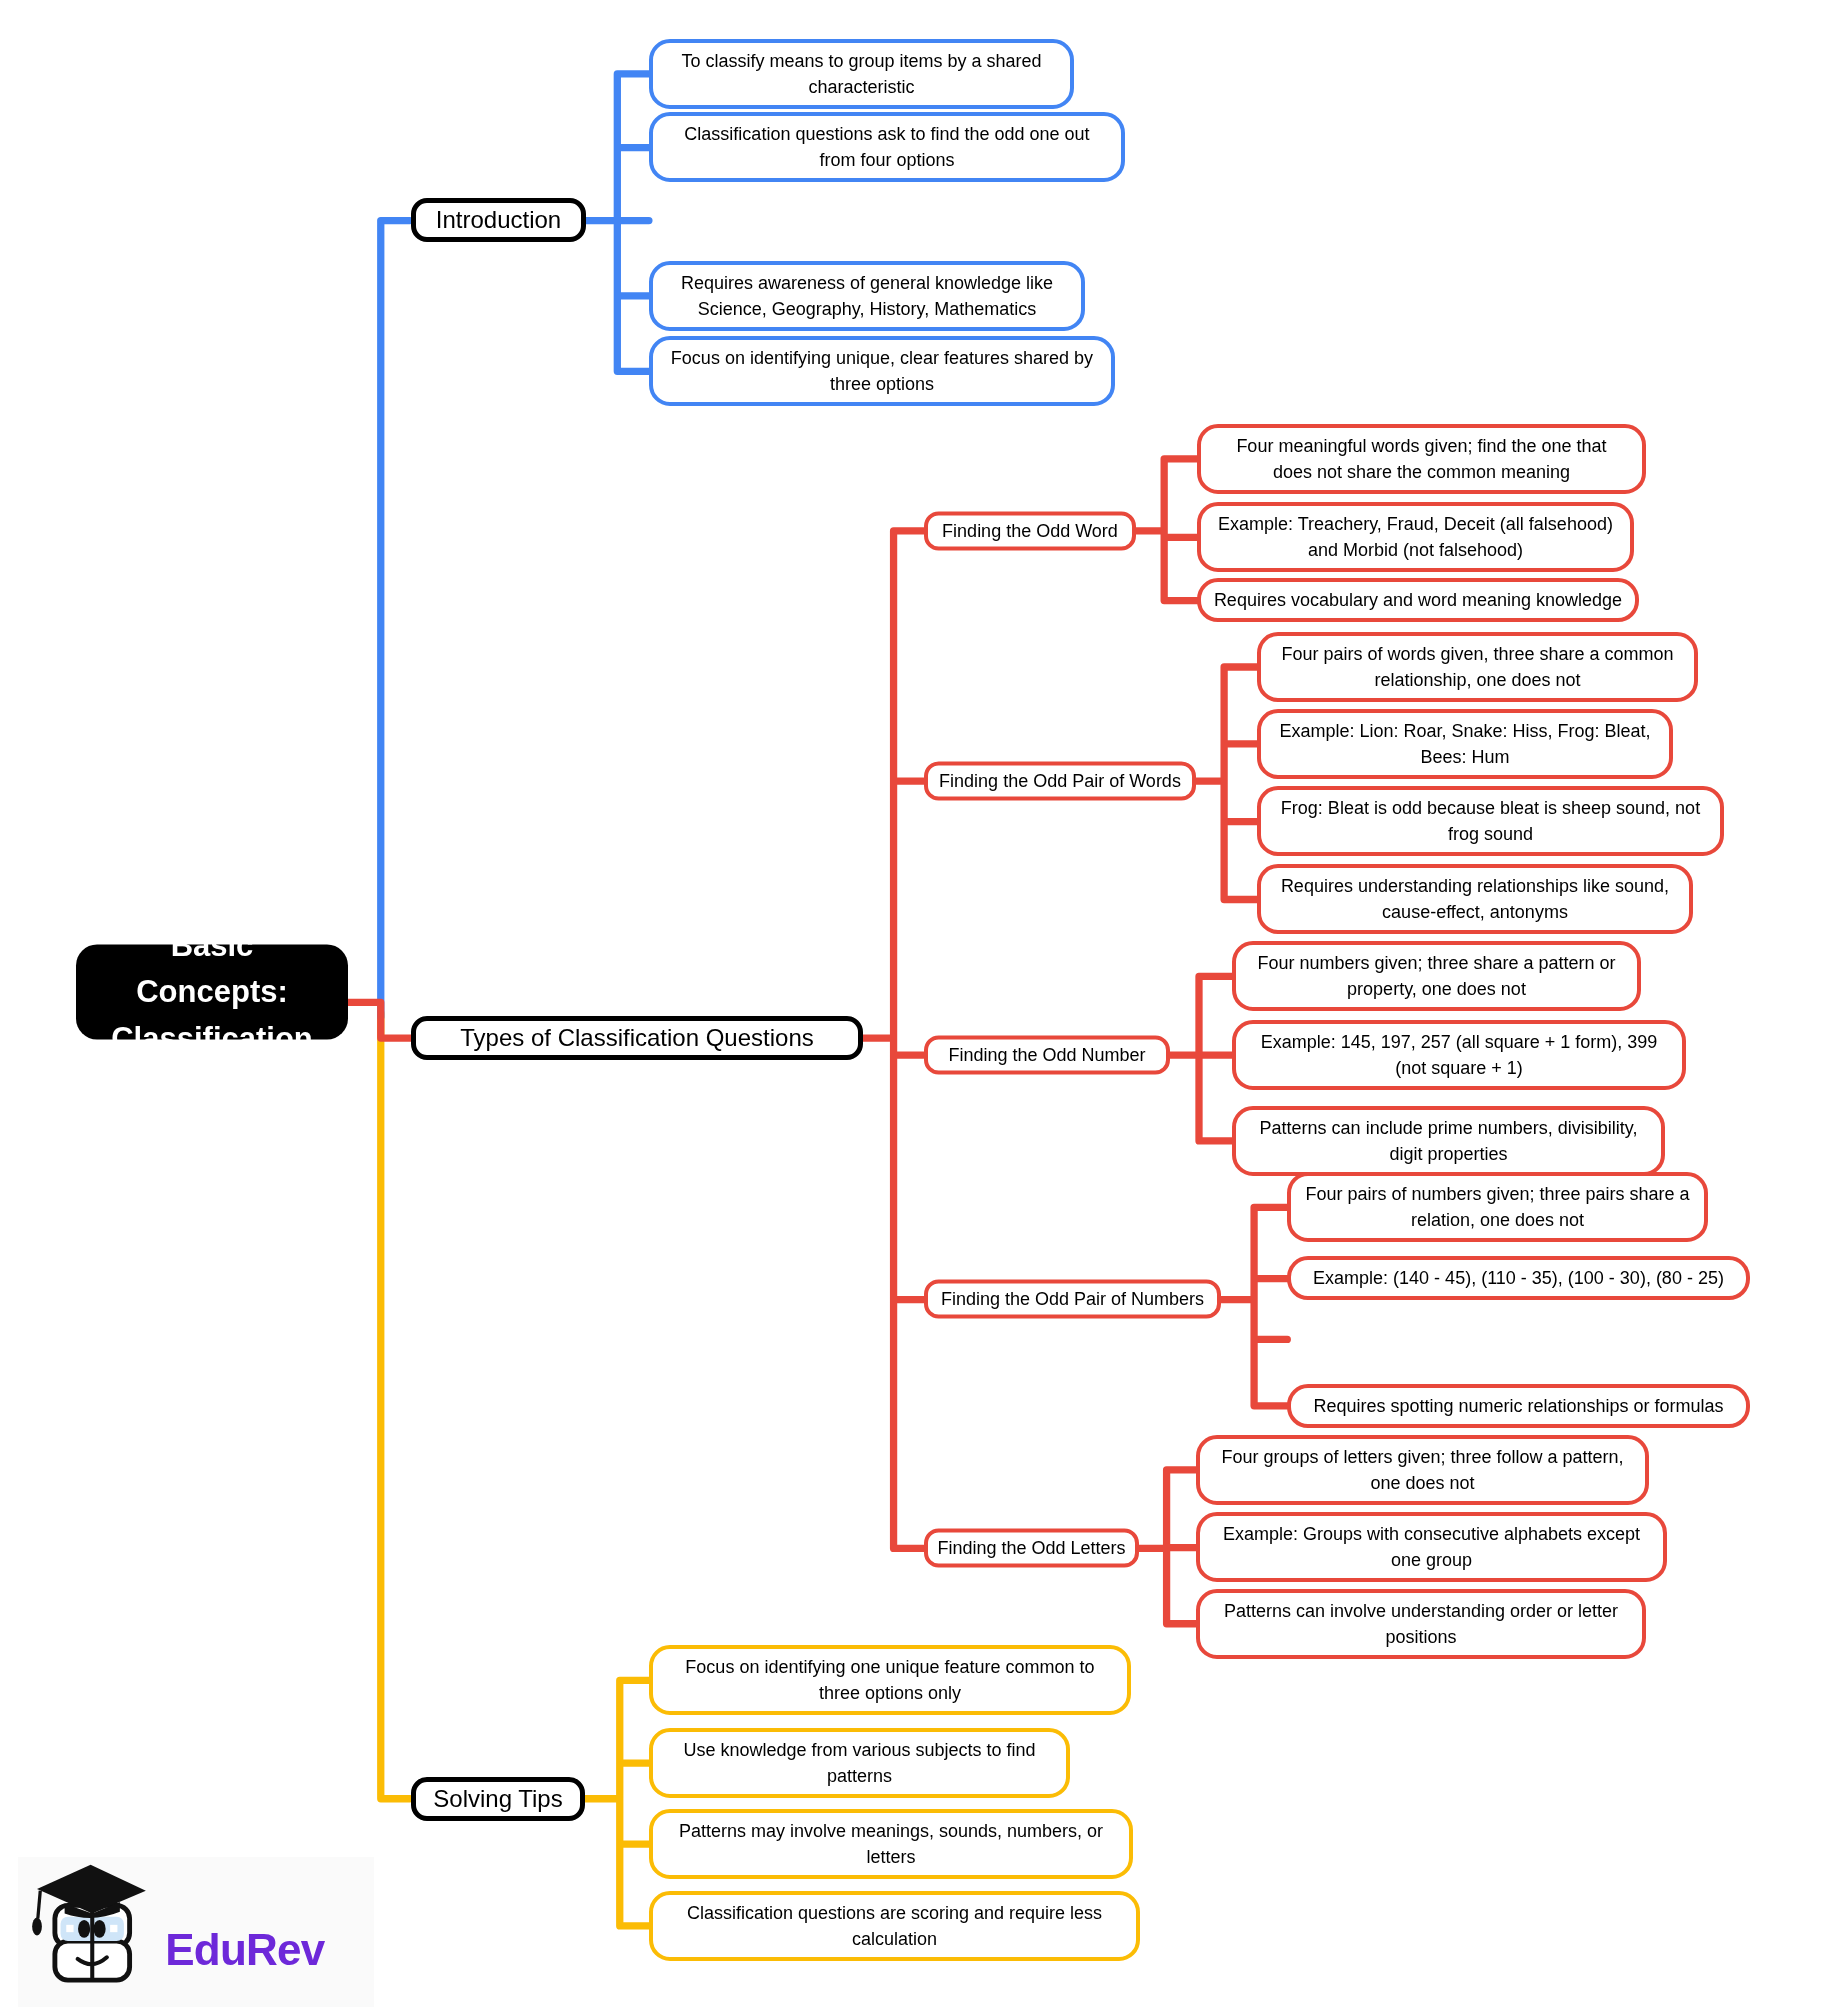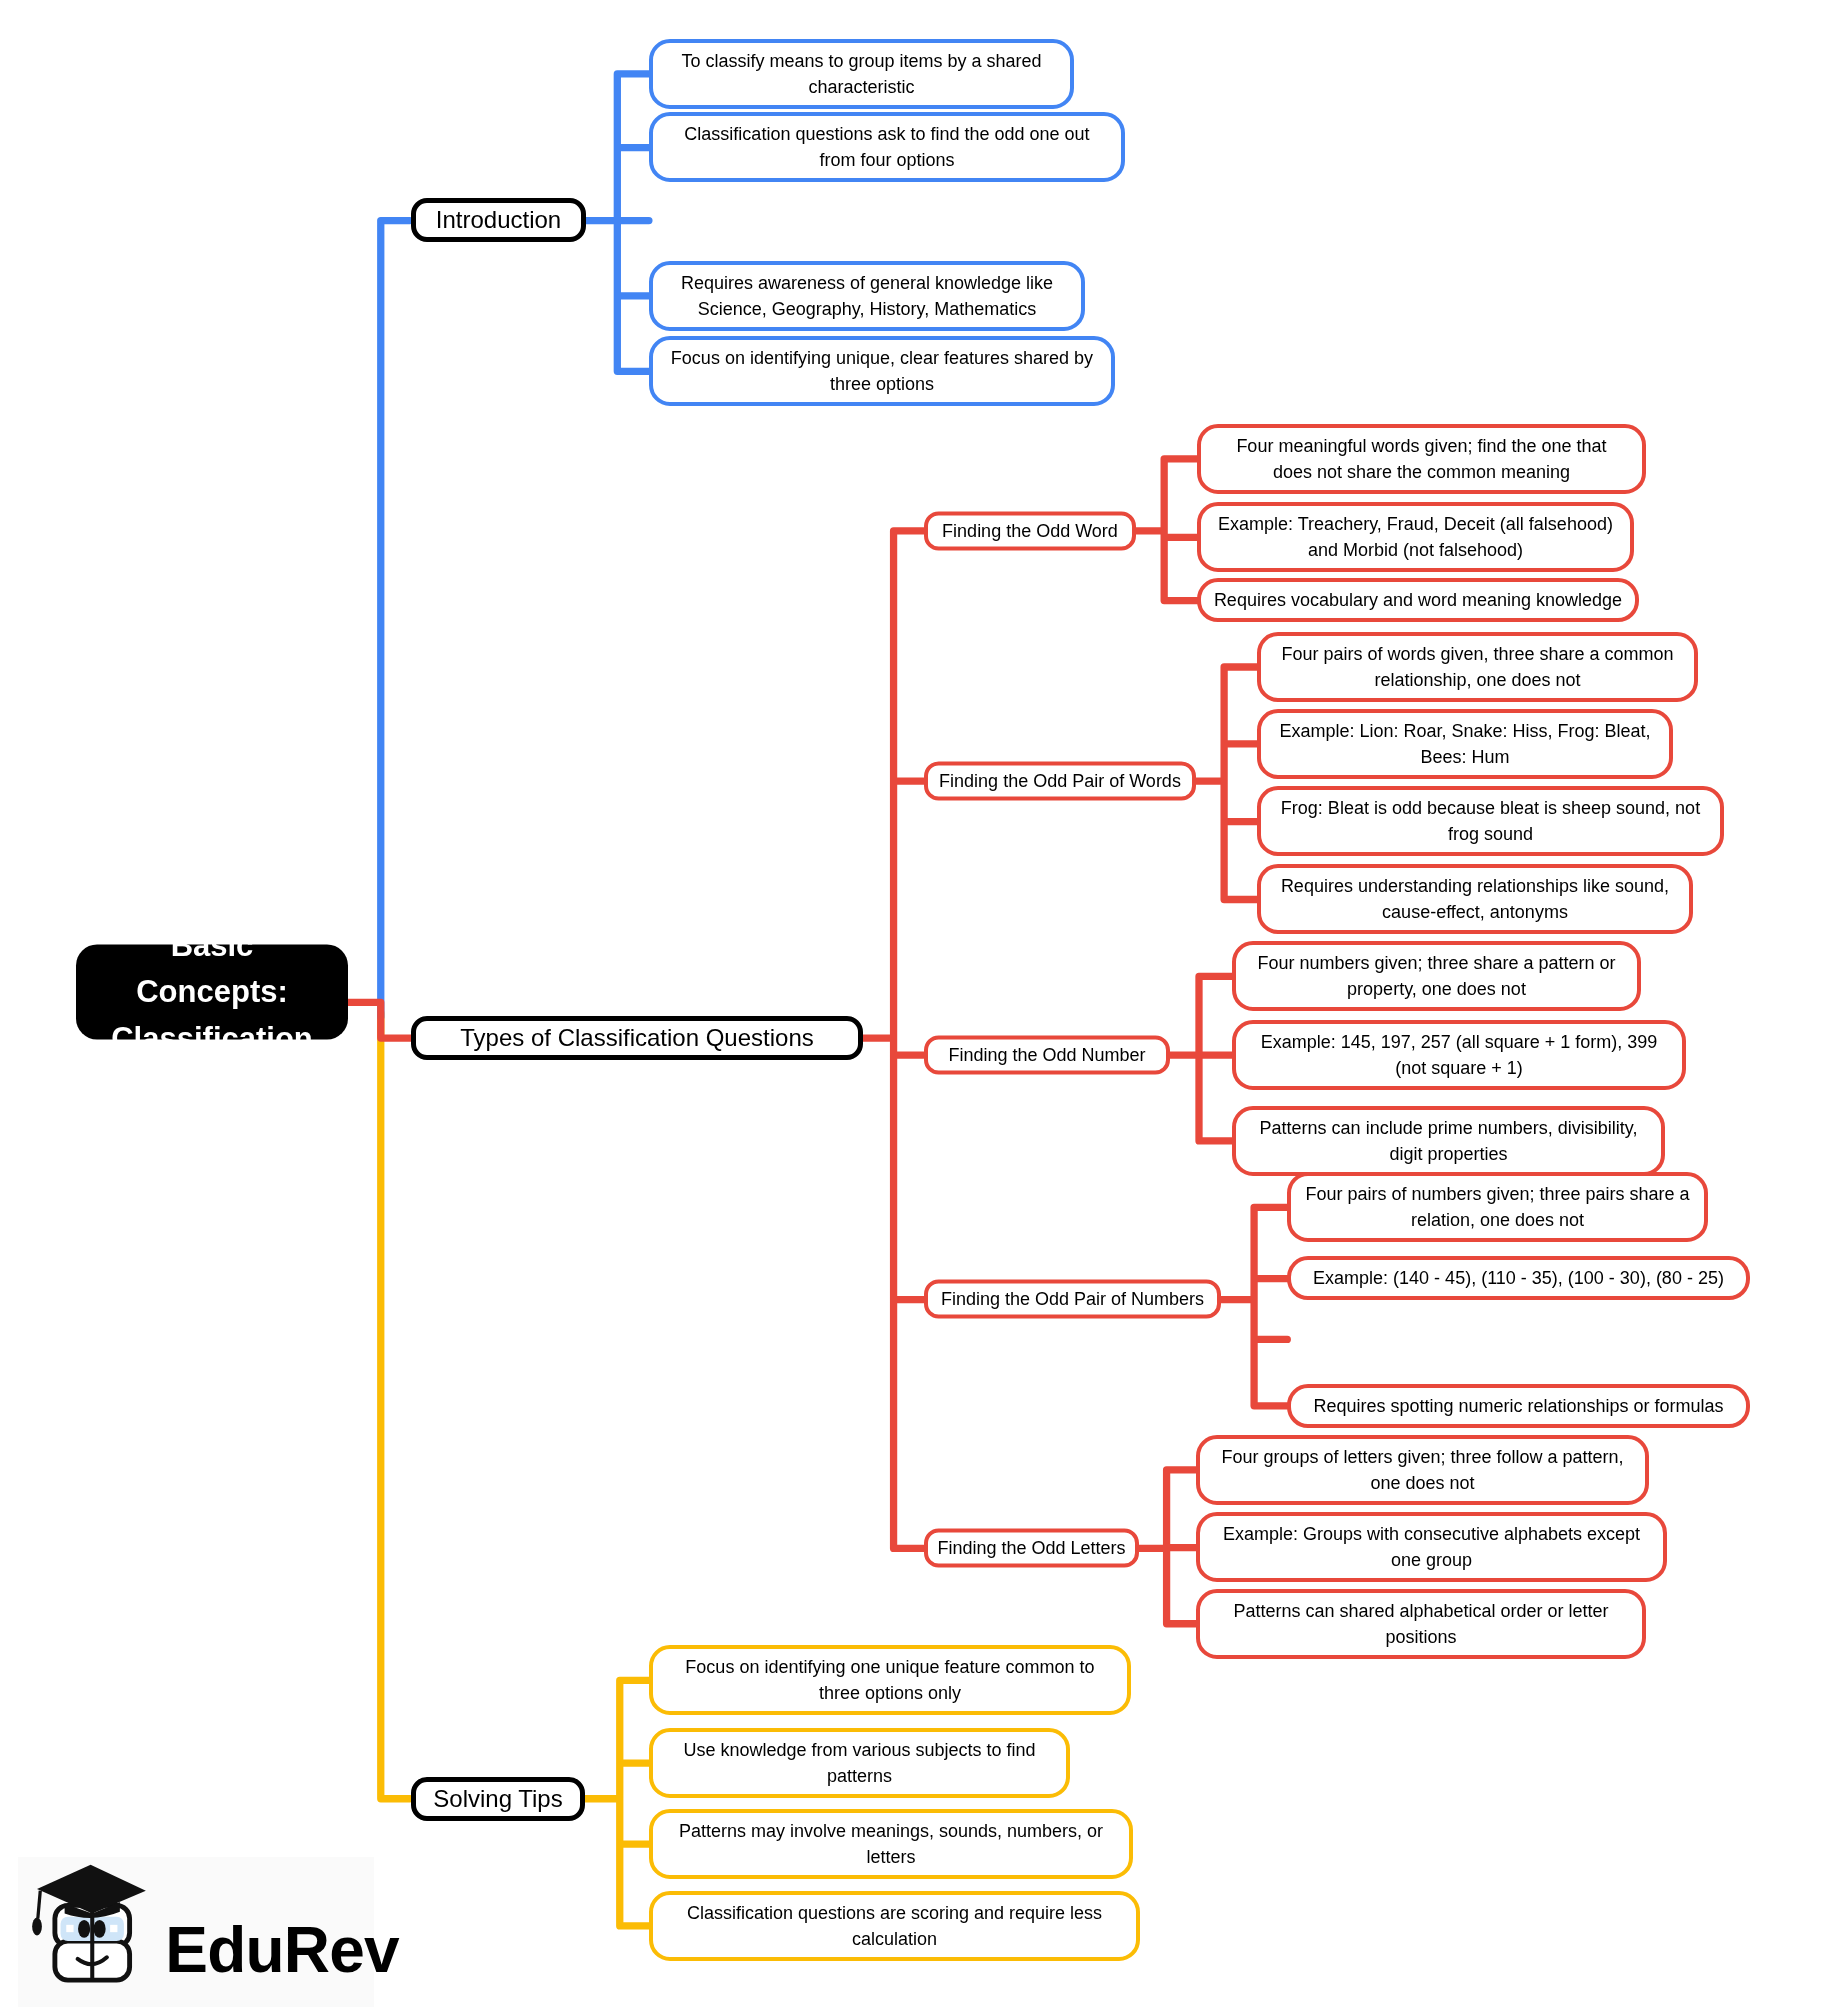--- a/index.html
+++ b/index.html
@@ -19,21 +19,21 @@
   .subnode{border-radius:14.6px;font-size:18px;padding:0 8px;border:4.9px solid #E8483B;height:39px;}
   
   .mainnode{border-radius:16px;font-size:24px;padding:0 9.7px;border:5.7px solid;height:44px;}
   
   #root-node{border-radius:21px;background:#000;color:#fff;font-weight:bold;font-size:31px;
              line-height:1.5;padding:6.5px 14.6px;}
   
   #logo-panel{position:absolute;left:18px;top:1857px;width:356px;height:151px;
               background:#fafafa;z-index:0;}
   #logo{position:absolute;left:24px;top:1855px;z-index:3;display:flex;align-items:center;}
-  #logo-text{font-size:64px;font-weight:bold;color:#000000;letter-spacing:-0.8px;
+  #logo-text{font-size:44px;font-weight:bold;color:#6d28d9;letter-spacing:-0.8px;
              margin-left:11.3px;margin-top:56px;}
 </style>
 </head>
 <body>
 
 <div id="canvas">
 
   <svg id="wires" width="1839" height="2008" viewBox="0 0 2270 2478">
     <g fill="none" stroke-width="9" stroke-linecap="round" stroke-linejoin="round">
 
@@ -101,21 +101,21 @@
   <div class="box leaf b-red" style="left:1232px;top:1141px;width:433px">Patterns can include prime numbers, divisibility, digit properties</div>
 
   <div class="box subnode" style="left:924px;top:1299px;width:297px">Finding the Odd Pair of Numbers</div>
   <div class="box leaf b-red" style="left:1287px;top:1207px;width:421px">Four pairs of numbers given; three pairs share a relation, one does not</div>
   <div class="box leaf b-red one" style="left:1287px;top:1278px;width:463px">Example: (140 - 45), (110 - 35), (100 - 30), (80 - 25)</div>
   <div class="box leaf b-red one" style="left:1287px;top:1406px;width:463px">Requires spotting numeric relationships or formulas</div>
 
   <div class="box subnode" style="left:924px;top:1548px;width:215px">Finding the Odd Letters</div>
   <div class="box leaf b-red" style="left:1196px;top:1470px;width:453px">Four groups of letters given; three follow a pattern, one does not</div>
   <div class="box leaf b-red" style="left:1196px;top:1547px;width:471px">Example: Groups with consecutive alphabets except one group</div>
-  <div class="box leaf b-red" style="left:1196px;top:1624px;width:450px">Patterns can shared alphabetical order or letter positions</div>
+  <div class="box leaf b-red" style="left:1196px;top:1624px;width:450px">Patterns can involve understanding order or letter positions</div>
 
   <div class="box leaf b-yellow" style="left:649px;top:1680px;width:482px">Focus on identifying one unique feature common to three options only</div>
   <div class="box leaf b-yellow" style="left:649px;top:1763px;width:421px">Use knowledge from various subjects to find patterns</div>
   <div class="box leaf b-yellow" style="left:649px;top:1844px;width:484px">Patterns may involve meanings, sounds, numbers, or letters</div>
   <div class="box leaf b-yellow" style="left:649px;top:1926px;width:491px">Classification questions are scoring and require less calculation</div>
 
   <div id="logo-panel"></div>
   <div id="logo">
     <svg width="130" height="134" viewBox="0 0 160 165">
 

